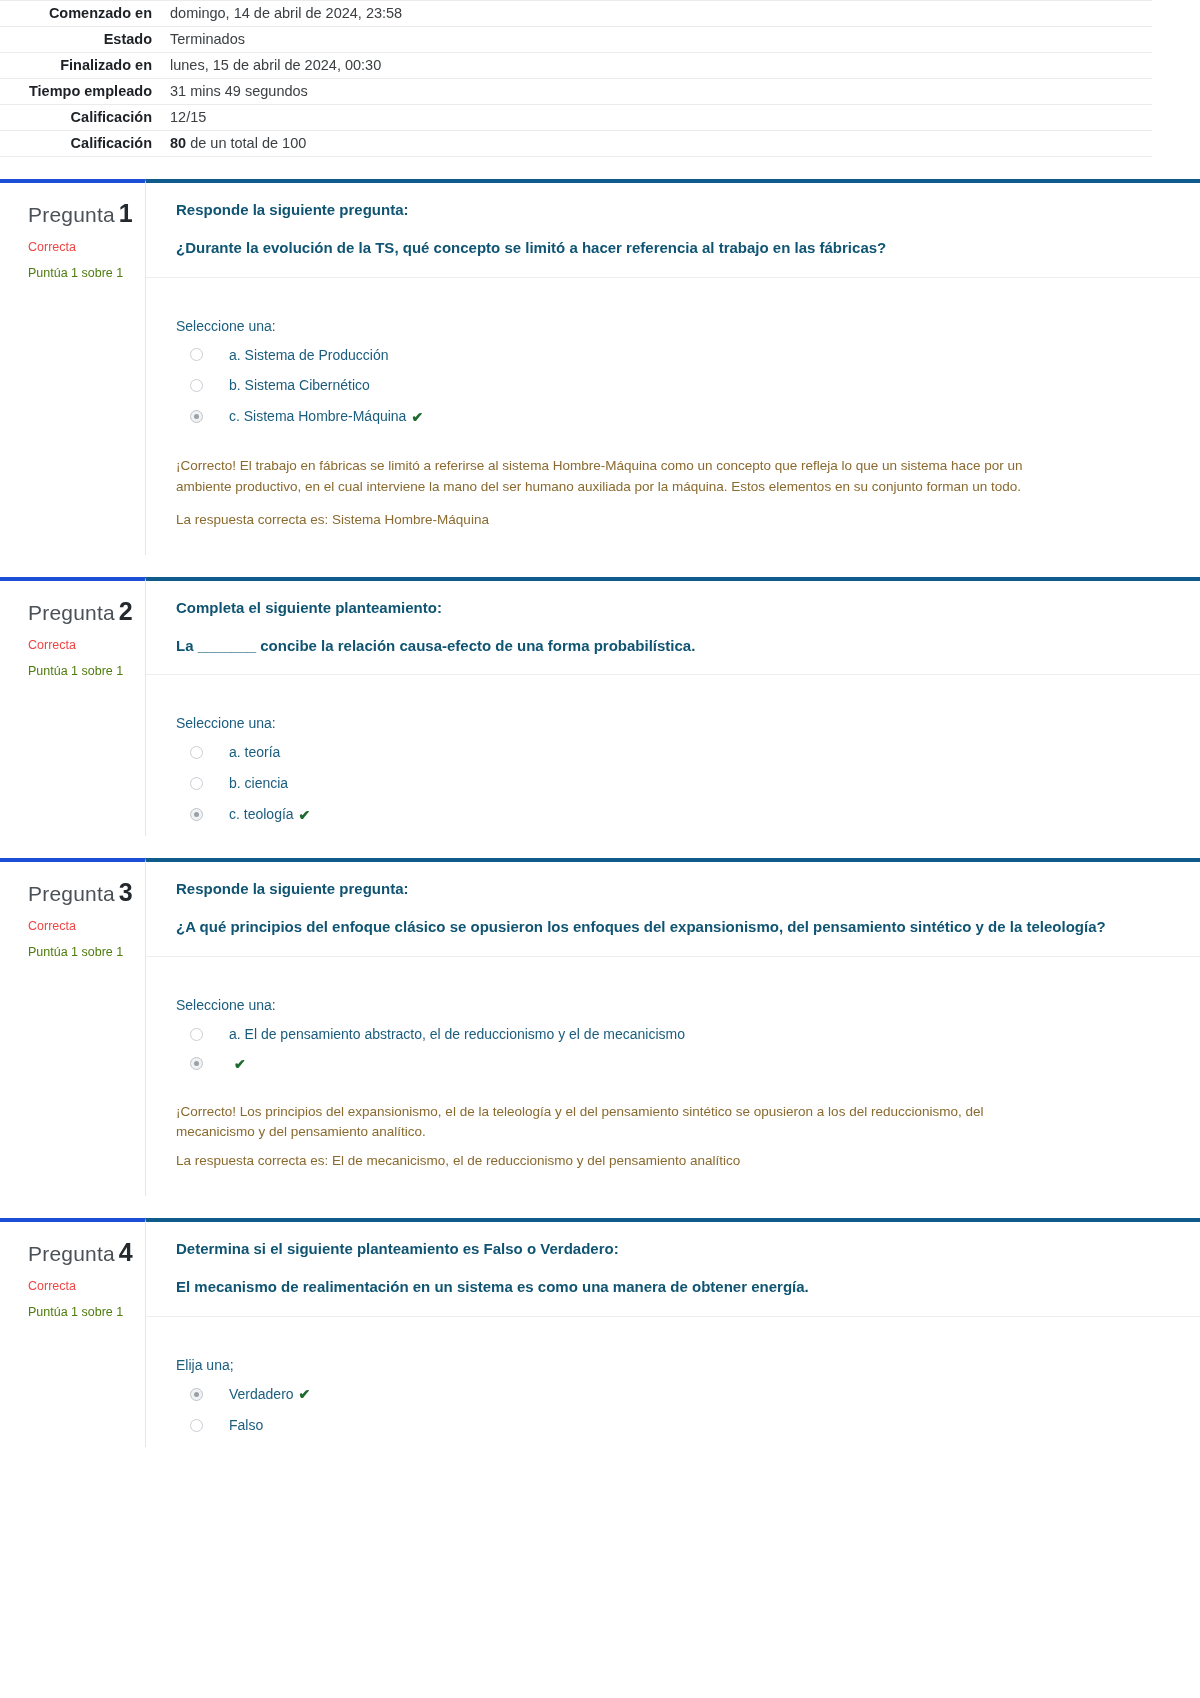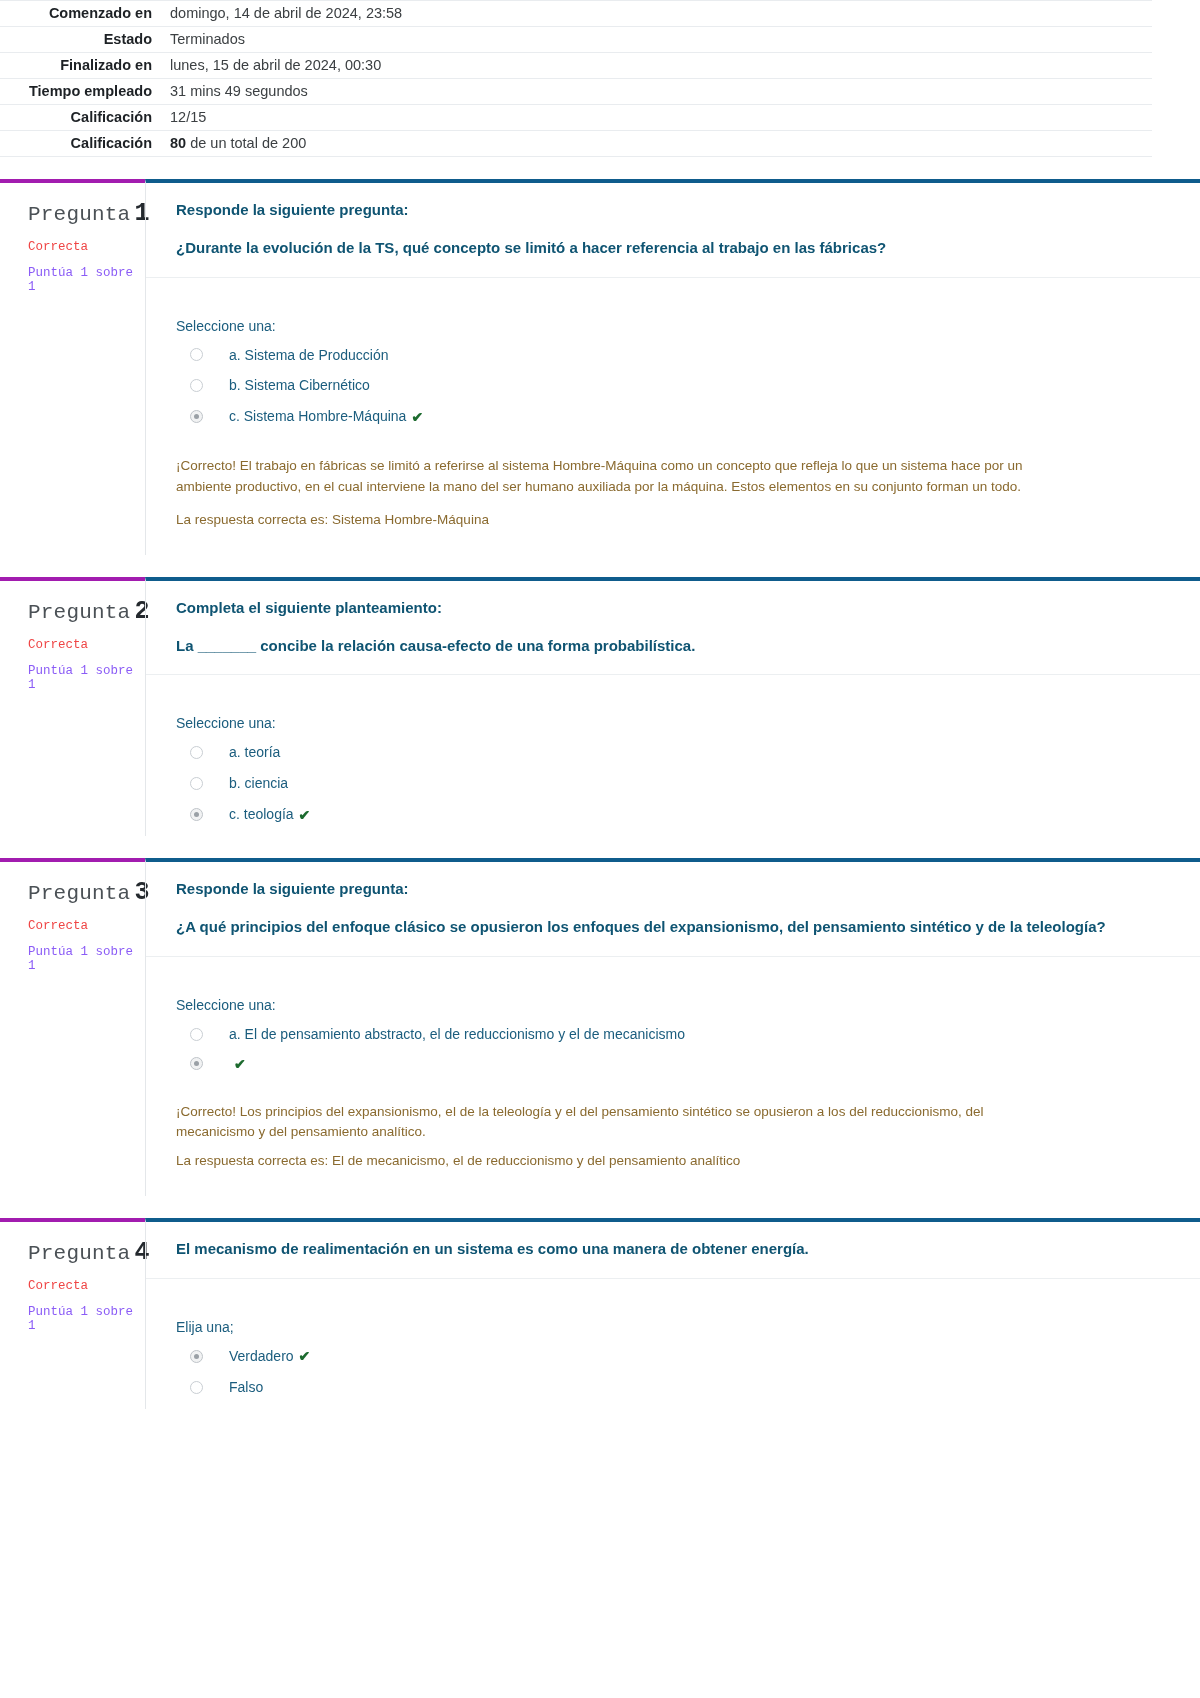--- a/index.html
+++ b/index.html
@@ -45,23 +45,22 @@
   
   .question {
     position: relative;
     display: flex;
     margin-top: 22px;
     background: #fff;
   }
   .q-info {
     width: 145px;
     flex: 0 0 145px;
-    border-top: 4px solid #a21caf;
+    border-top: 4px solid #1d4ed8;
     padding: 16px 10px 10px 28px;
-    font-family: Liberation Mono, monospace;
   }
   .q-body {
     flex: 1 1 auto;
     border-top: 4px solid #0f5c8c;
     border-left: 1px solid #e4e7ea;
     padding: 0;
   }
   .q-number {
     font-size: 21px;
     color: #4b5156;
@@ -76,21 +75,21 @@
     color: #24292e;
     margin-left: 4px;
   }
   .q-state {
     font-size: 12.5px;
     color: #ef4444;
     margin: 0 0 12px 0;
   }
   .q-grade {
     font-size: 12.5px;
-    color: #8b5cf6;
+    color: #4d7c0f;
     margin: 0;
   }
 
   .q-text {
     padding: 16px 40px 18px 30px;
     border-bottom: 1px solid #eceff1;
   }
   .q-text p {
     margin: 0 0 16px 0;
     font-size: 15px;
@@ -181,21 +180,21 @@
       <tr>
         <th>Tiempo empleado</th>
         <td>31 mins 49 segundos</td>
       </tr>
       <tr>
         <th>Calificación</th>
         <td>12/15</td>
       </tr>
       <tr>
         <th>Calificación</th>
-        <td><b>80</b><span> de un total de 200</span></td>
+        <td><b>80</b><span> de un total de 100</span></td>
       </tr>
     </tbody>
   </table>
 
   <div class="question">
     <div class="q-info">
       <div class="q-number"><span>Pregunta</span><span class="num">1</span></div>
       <div class="q-state">Correcta</div>
       <div class="q-grade">Puntúa 1 sobre 1</div>
     </div>
@@ -293,20 +292,21 @@
   </div>
 
   <div class="question">
     <div class="q-info">
       <div class="q-number"><span>Pregunta</span><span class="num">4</span></div>
       <div class="q-state">Correcta</div>
       <div class="q-grade">Puntúa 1 sobre 1</div>
     </div>
     <div class="q-body">
       <div class="q-text">
+        <p>Determina si el siguiente planteamiento es Falso o Verdadero:</p>
         <p>El mecanismo de realimentación en un sistema es como una manera de obtener energía.</p>
       </div>
       <div class="q-answers">
         <div class="prompt">Elija una;</div>
         <ul class="opt-list">
           <li class="opt">
             <span class="radio checked"></span>
             <span class="opt-label">Verdadero</span>
             <span class="tick">✔</span>
           </li>

